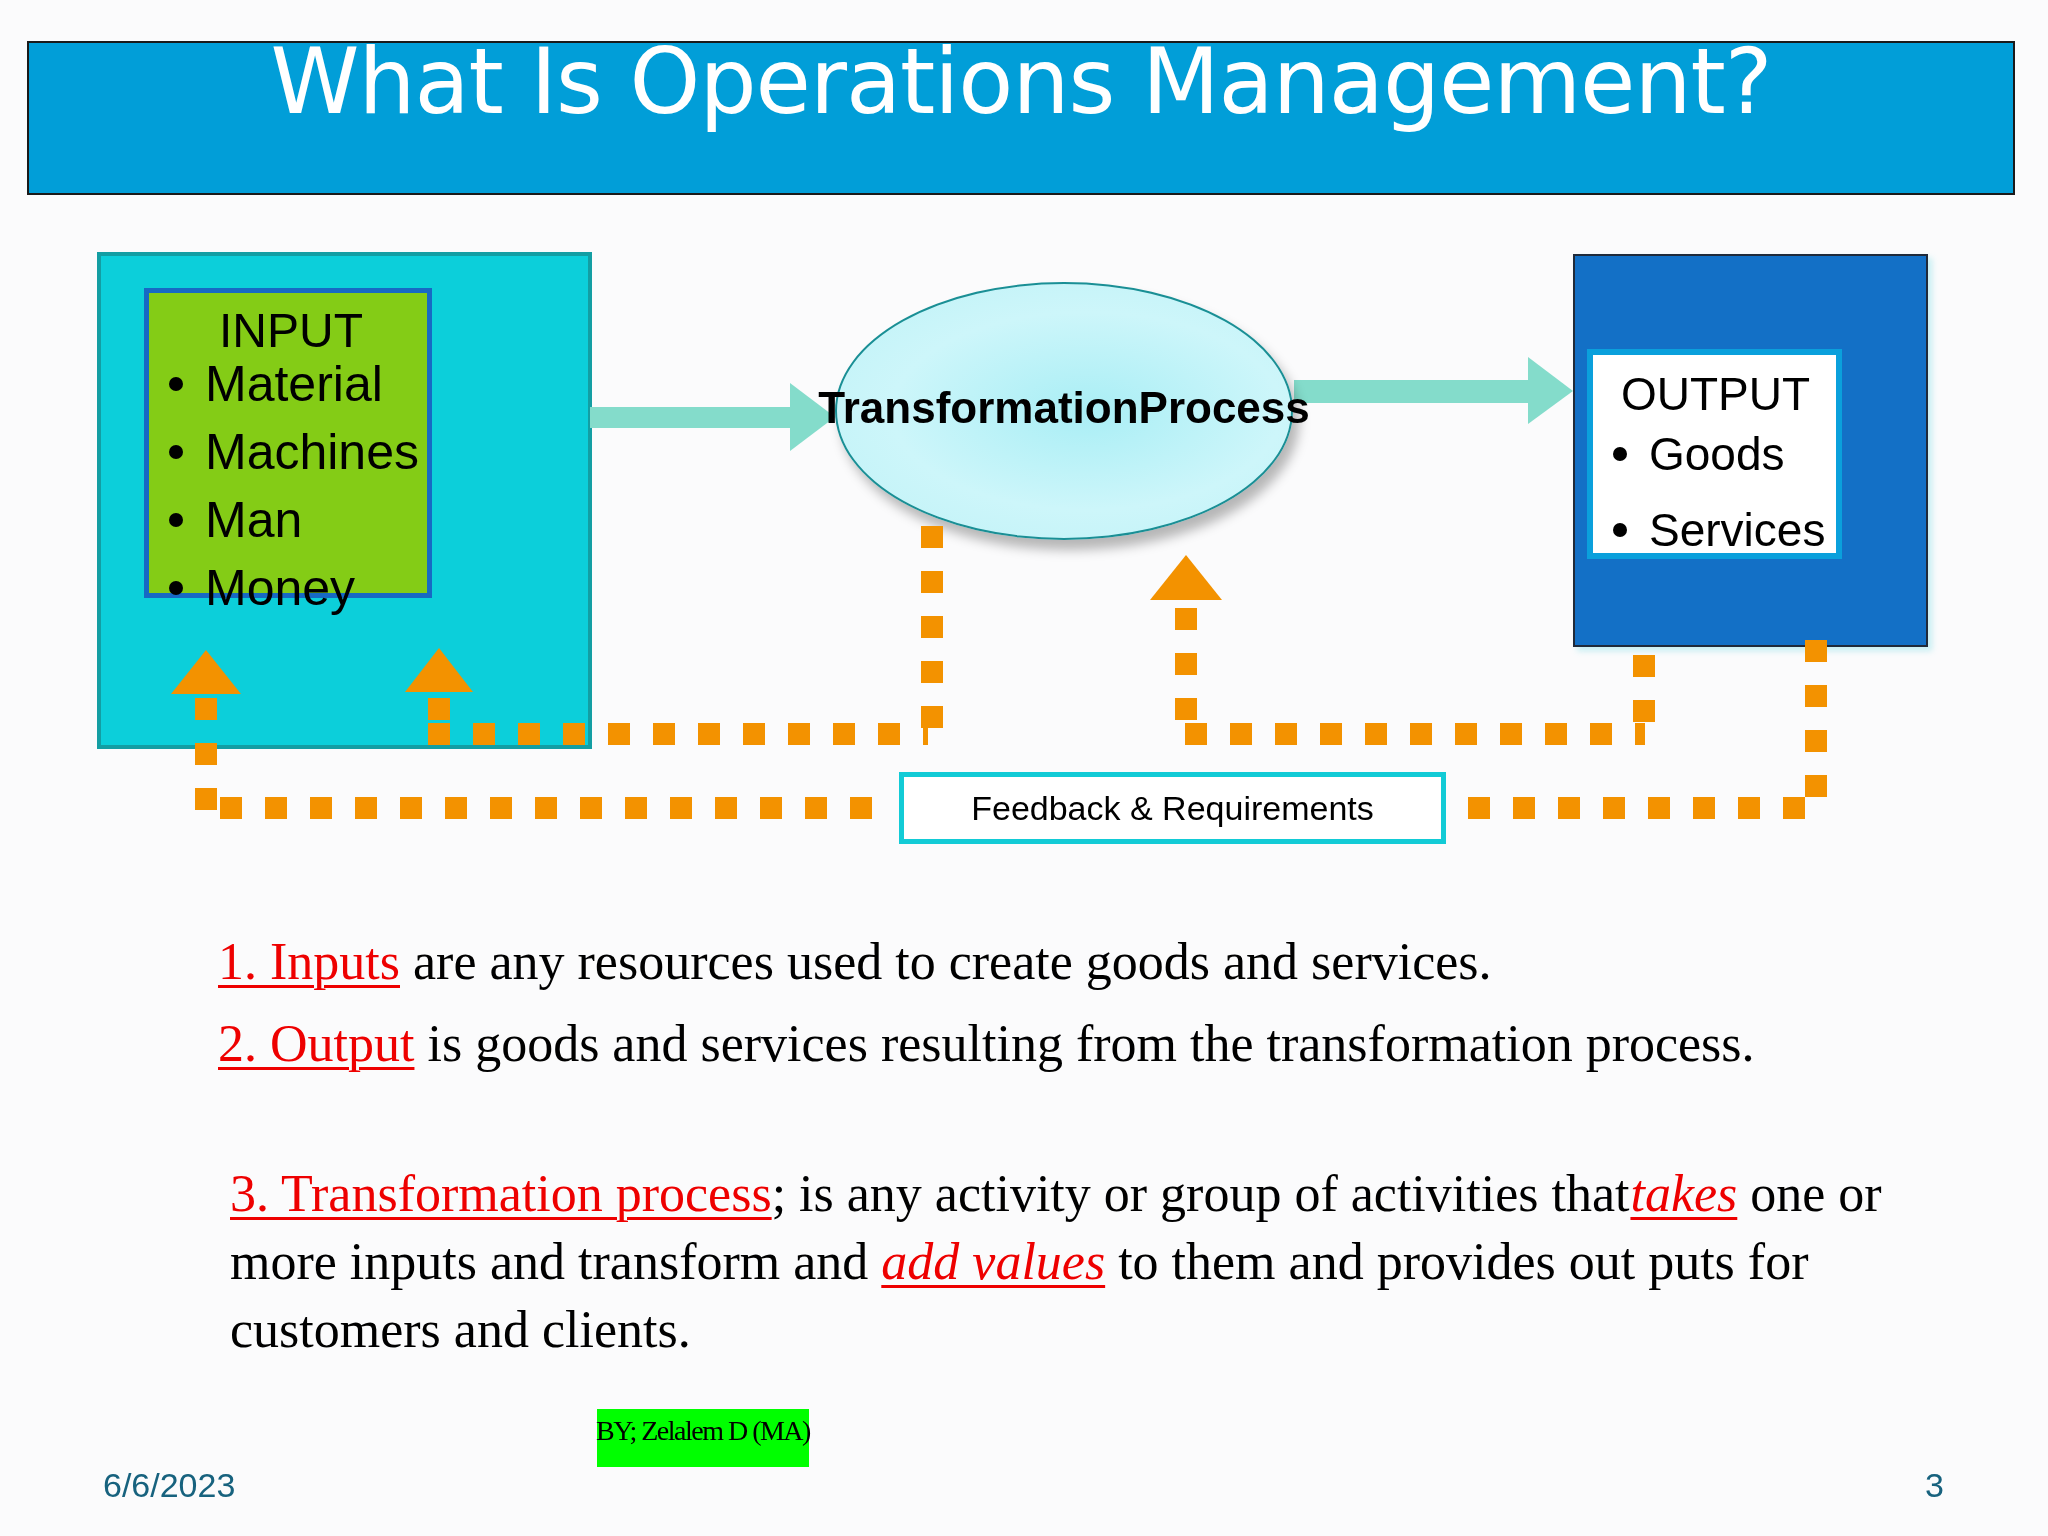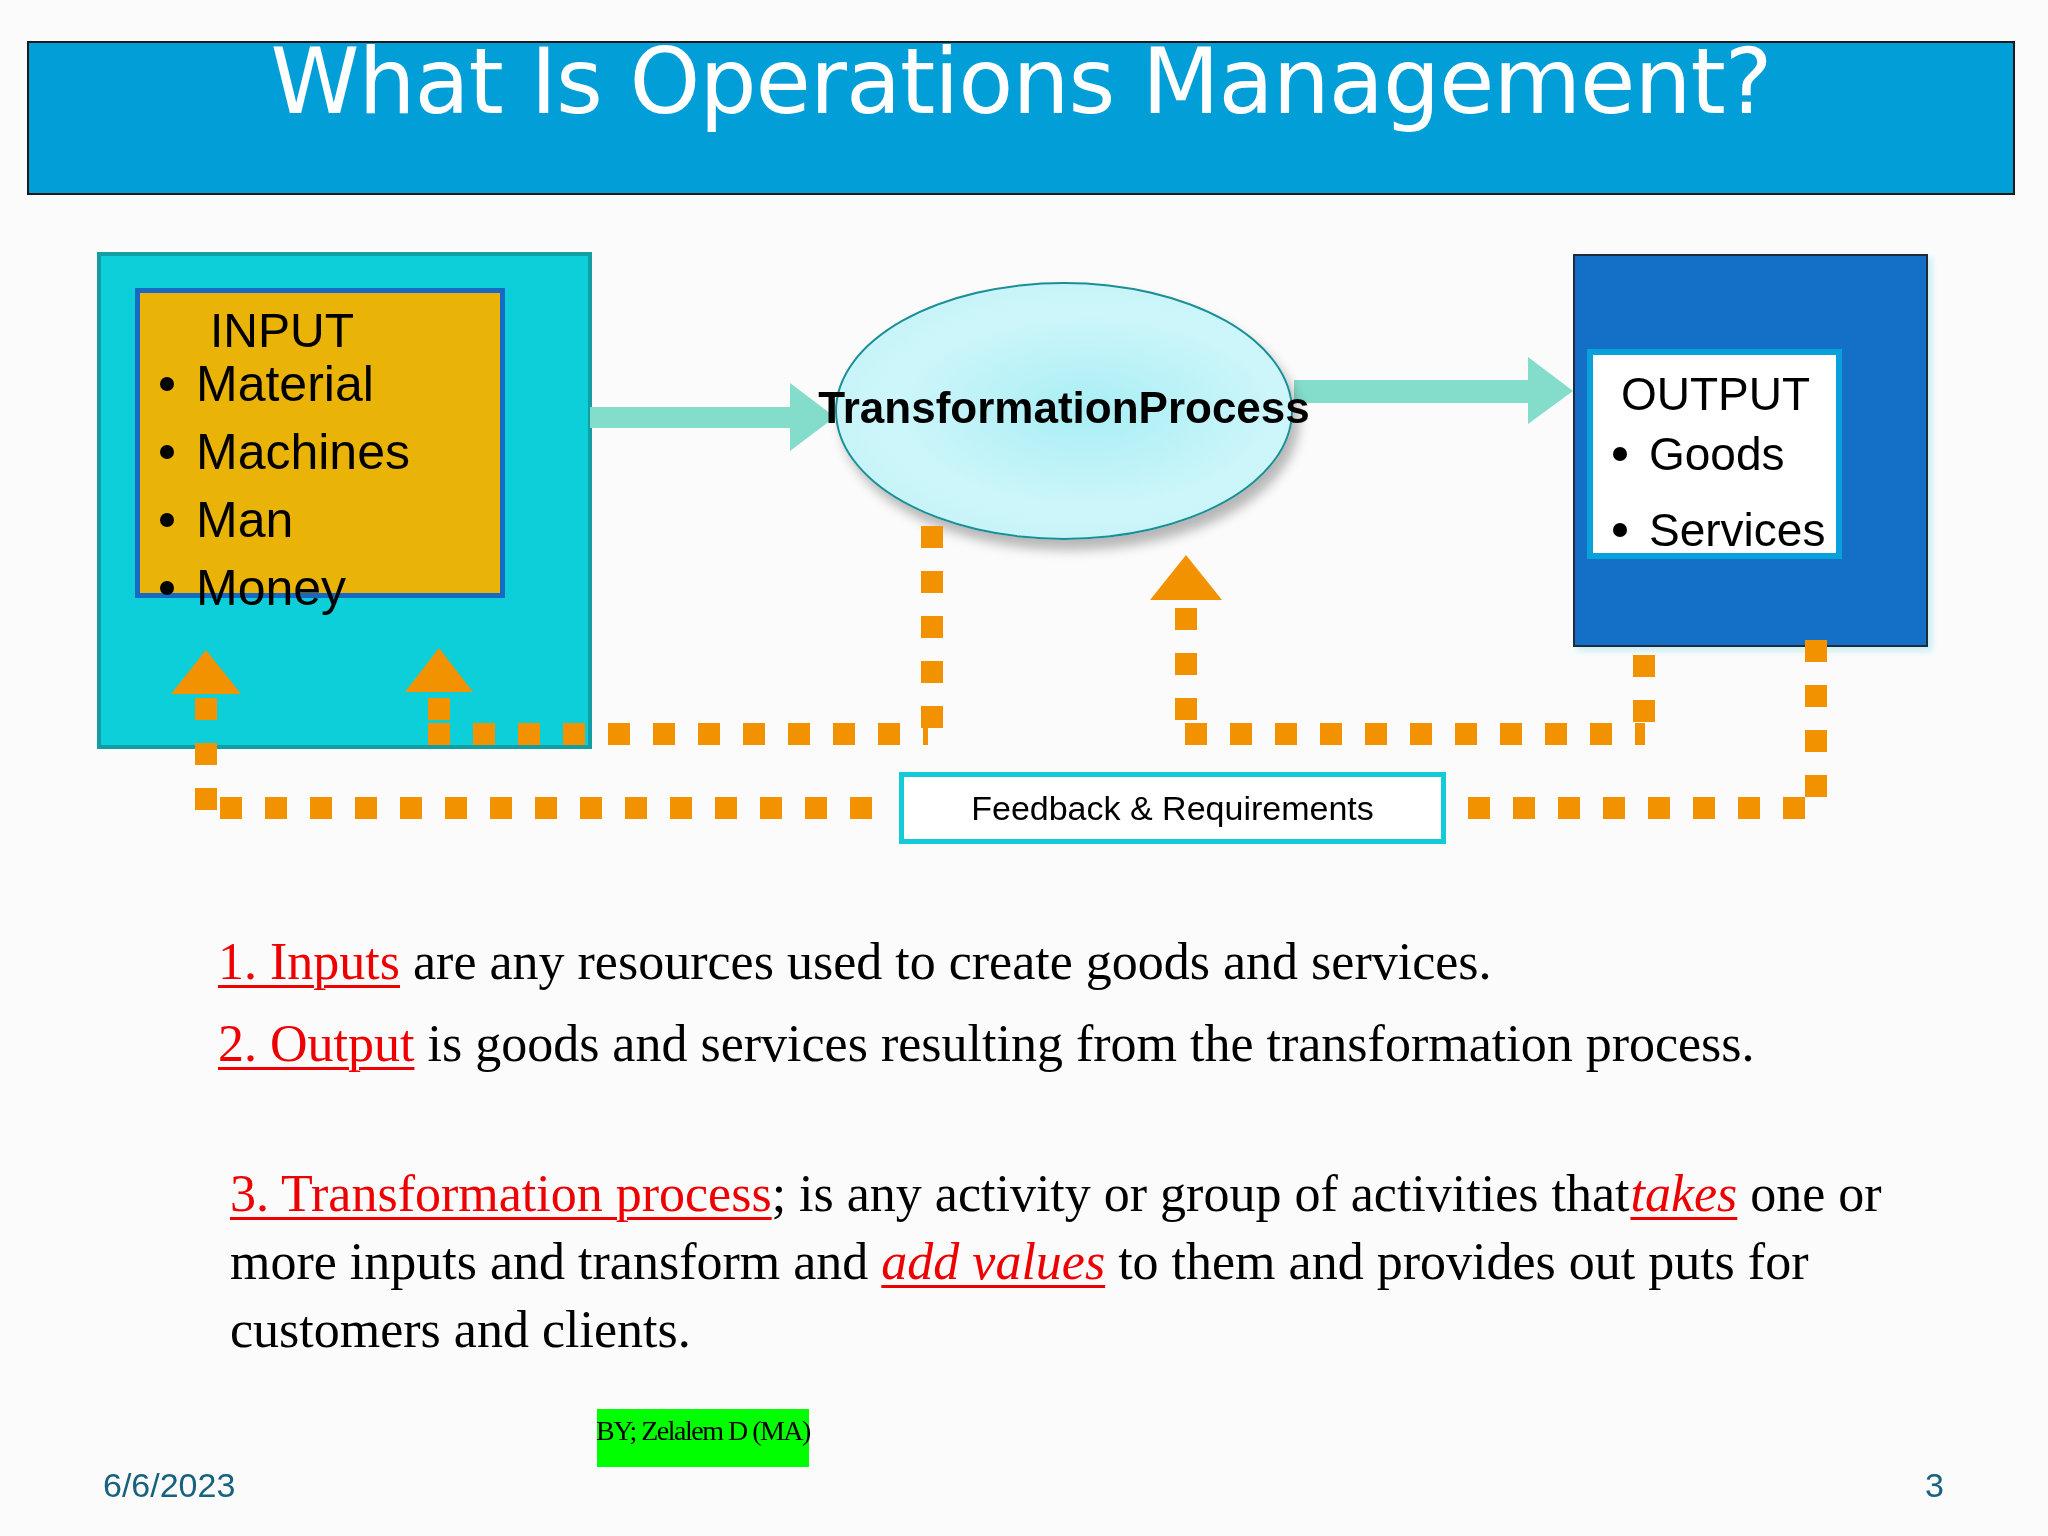--- a/index.html
+++ b/index.html
@@ -1,21 +1,21 @@
 <!DOCTYPE html>
 <html><head>
 <meta charset="utf-8">
 <style>
   html, body { margin:0; padding:0; }
   body { width:2048px; height:1536px; position:relative; overflow:hidden; background:#fbfbfc; font-family:"DejaVu Sans", sans-serif; }
   .abs { position:absolute; }
   .title-bar { left:27px; top:16px; width:1988px; height:154px; background:#019ed8; border:2px solid #1a1a1a; box-sizing:border-box; display:flex; align-items:flex-start; justify-content:center;margin-top:25px; }
   .title-text { color:#fff; font-family:"DejaVu Sans", sans-serif; font-size:90px; letter-spacing:-1px; line-height:1; margin-top:-6px; }
   .input-outer { left:97px; top:252px; width:495px; height:497px; background:#0ccfda; border:4px solid #139ea3; box-sizing:border-box; }
-  .input-inner { left:135px; top:288px; width:370px; height:310px; background:#eab308; border:5px solid #1769c4; box-sizing:border-box; }
+  .input-inner { left:144px; top:288px; width:288px; height:310px; background:#84cc16; border:5px solid #1769c4; box-sizing:border-box; }
   .box-head { font-family:"Liberation Sans", sans-serif; font-size:48px; color:#000; }
   .box-item { font-family:"Liberation Sans", sans-serif; font-size:50px; color:#000; display:flex; align-items:center; white-space:nowrap; }
   .bullet { display:inline-block; width:14px; height:14px; border-radius:50%; background:#000; margin-right:22px; }
   .ellipse { left:835px; top:282px; width:458px; height:258px; border-radius:50%; border:2px solid #1a8f95; box-sizing:border-box;
              background: radial-gradient(ellipse at 55% 50%, #a9eef5 0%, #cdf6fa 55%, #bdf1f6 100%); box-shadow:6px 10px 12px rgba(0,0,0,0.28); display:flex; flex-direction:row; align-items:center; justify-content:center; }
   .ellipse-text { font-family:"Liberation Sans", sans-serif; font-weight:bold; font-size:44px; color:#000; line-height:62px; text-align:center; margin-top:-6px; }
   .output-outer { left:1573px; top:254px; width:355px; height:393px; background:#1370c6; border:2px solid #1f2a3a; box-sizing:border-box; box-shadow:4px 4px 6px rgba(120,220,230,0.4); }
   .output-inner { left:1587px; top:349px; width:255px; height:210px; background:#fff; border:6px solid #0aa0dc; box-sizing:border-box; }
   .feedback-box { left:899px; top:772px; width:547px; height:72px; background:#fff; border:5px solid #12cbd6; box-sizing:border-box; display:flex; align-items:center; justify-content:center; }
   .feedback-text { font-family:"Liberation Sans", sans-serif; font-size:34px; color:#000; white-space:nowrap; }

